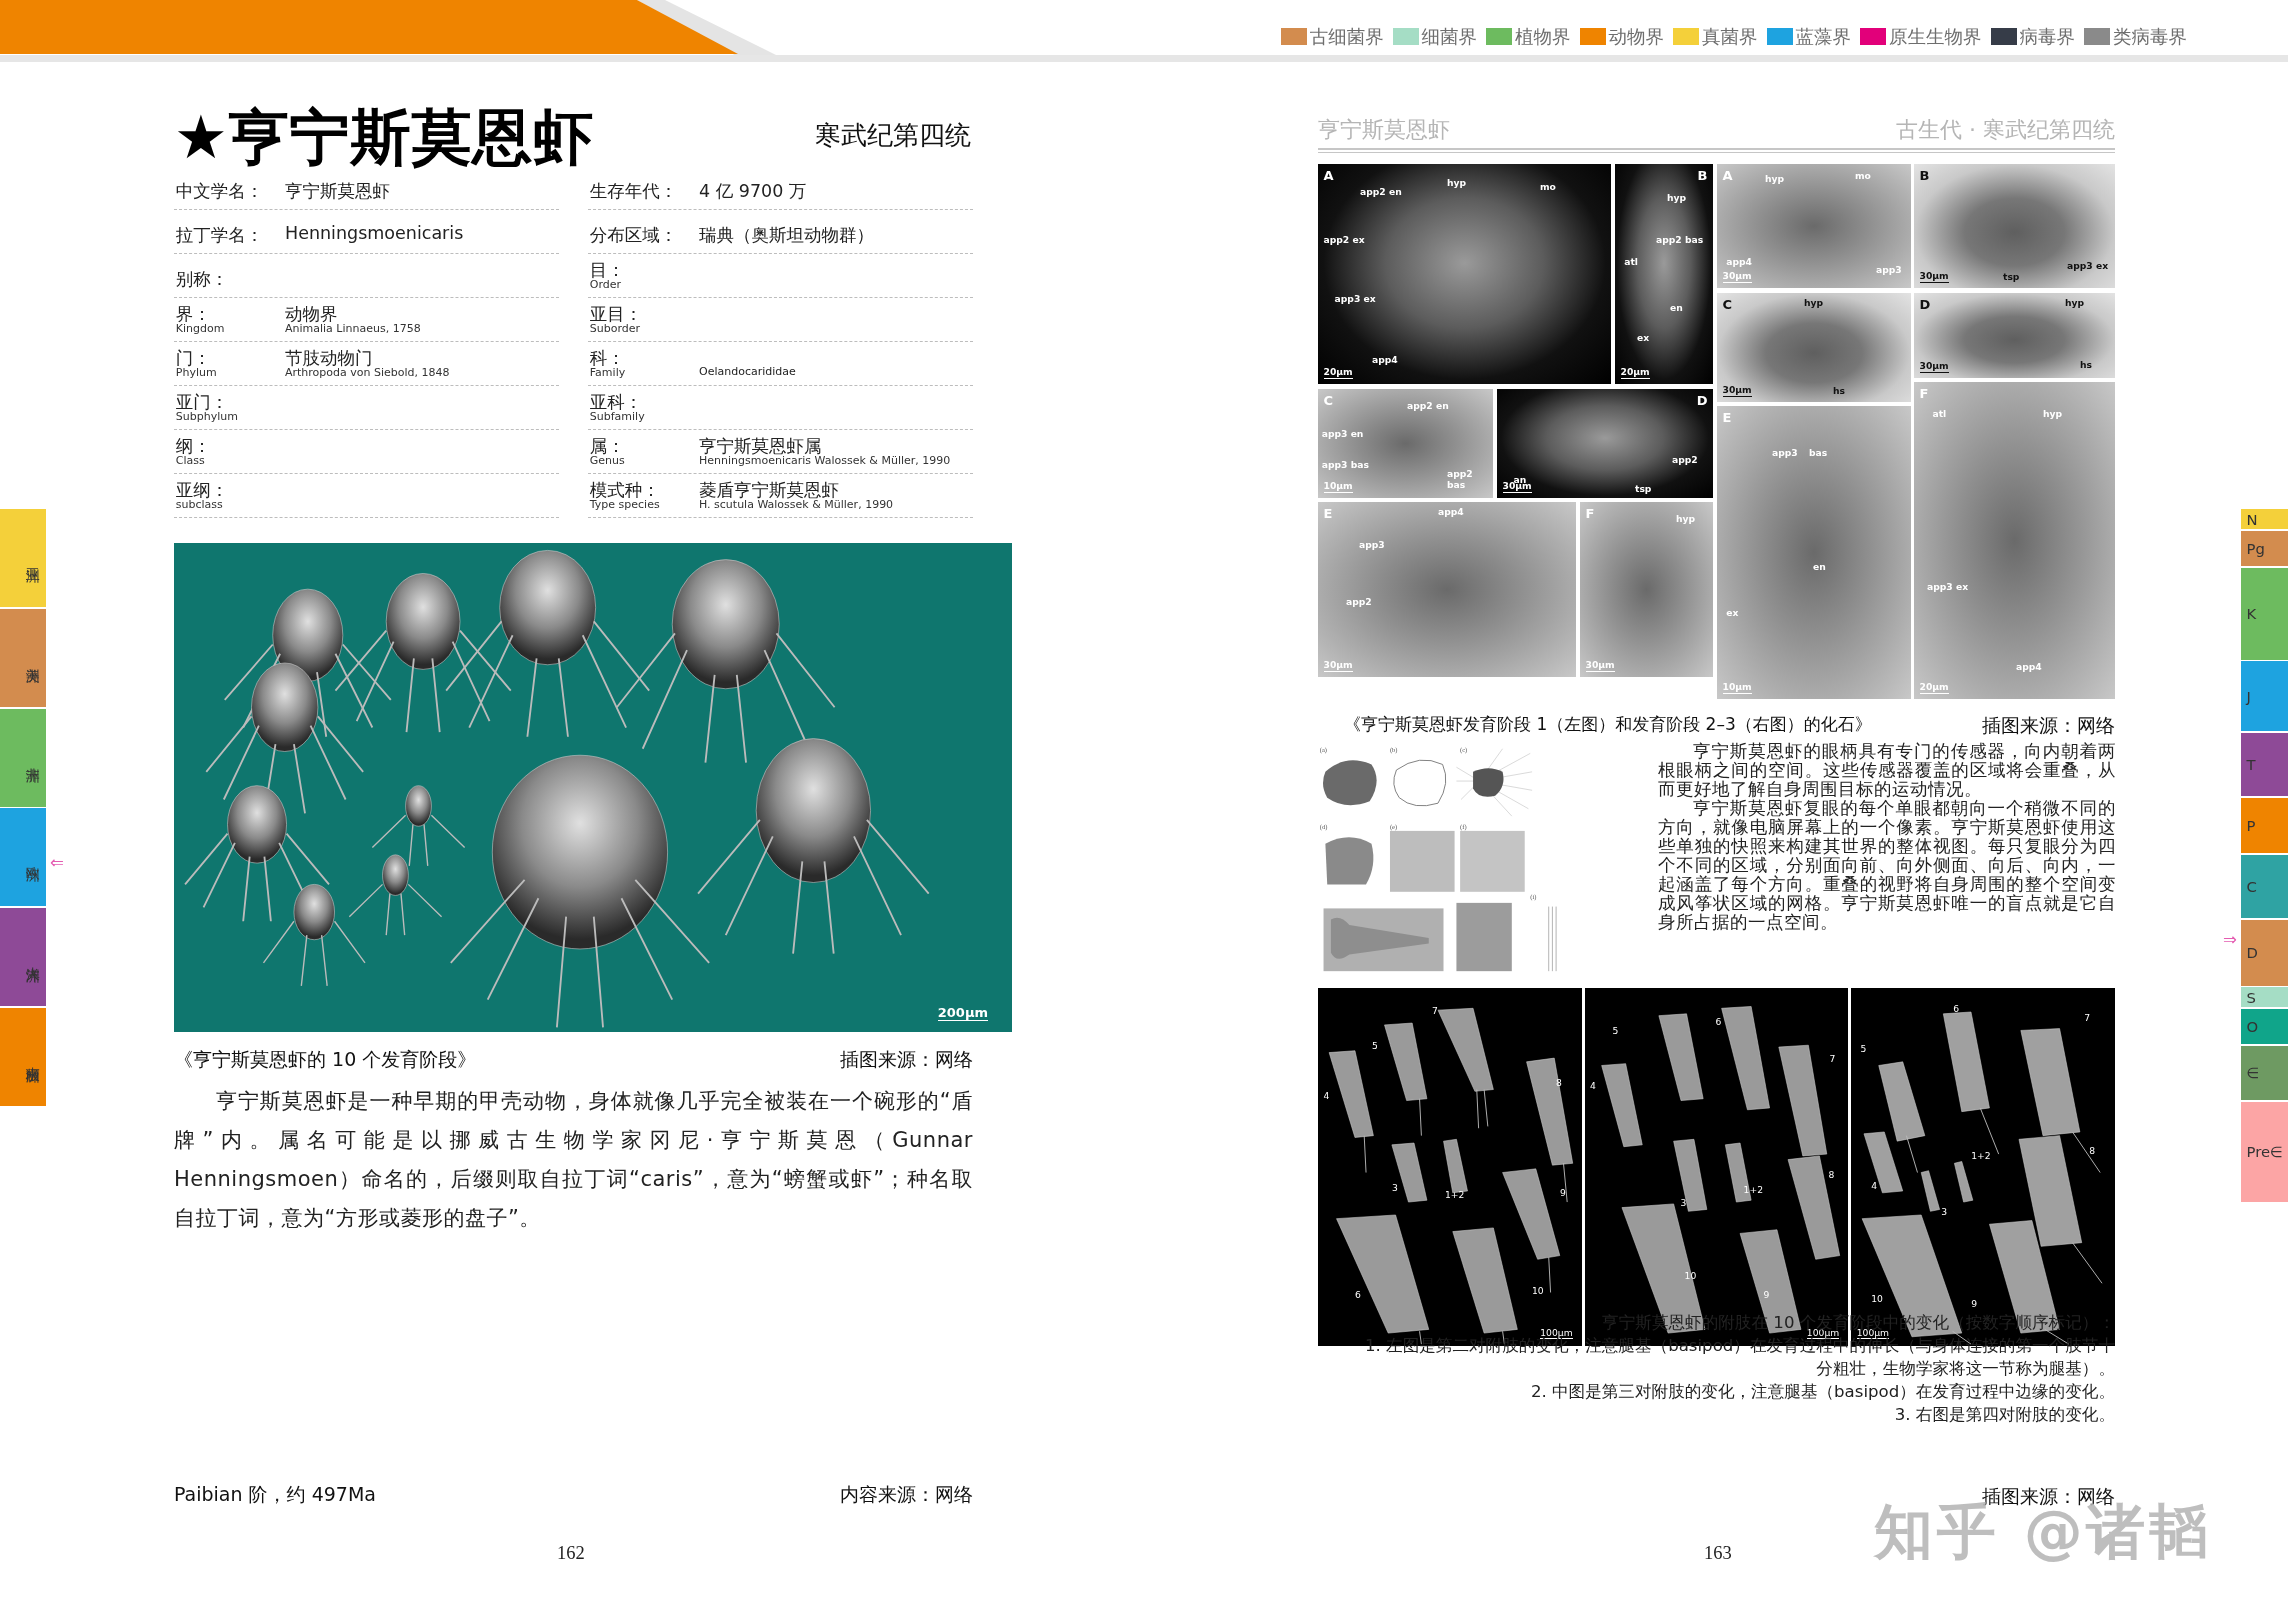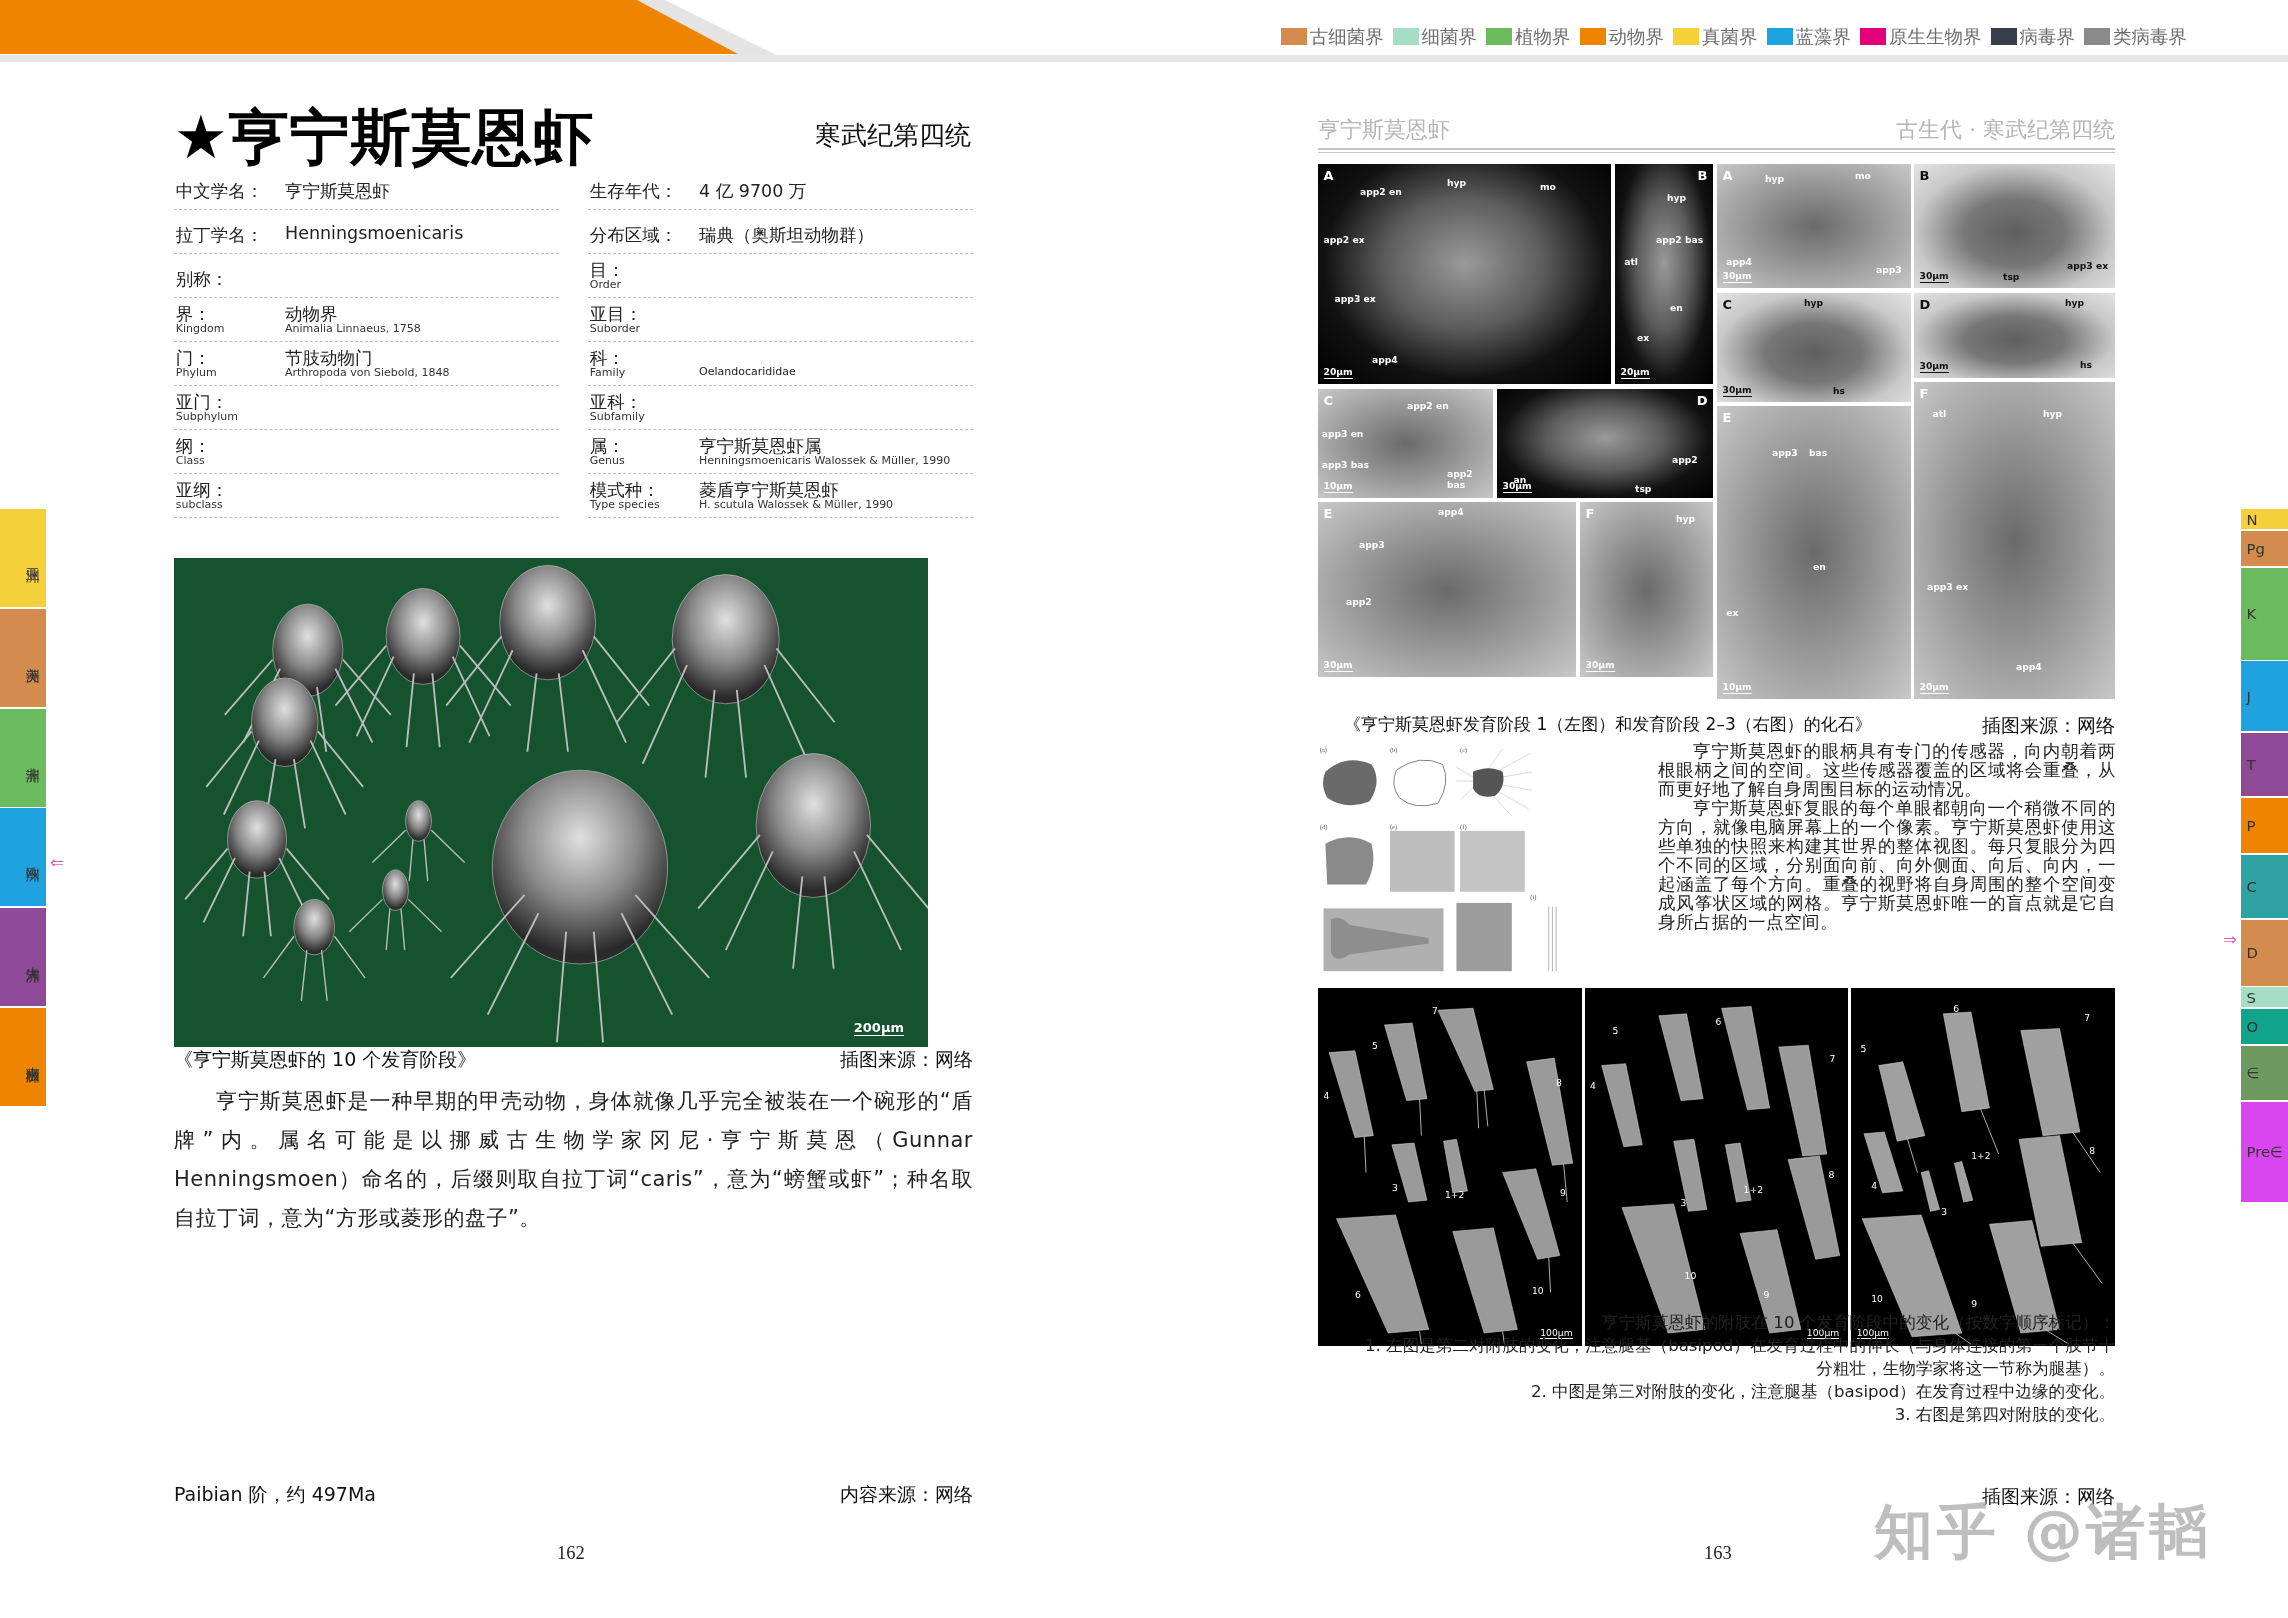--- a/index.html
+++ b/index.html
@@ -27,21 +27,21 @@
   .info-col.right { left: 414px; }
   .info-row { height: 44px; border-bottom: 1.4px dashed #bdbdbd; position: relative; }
   .info-row .lbl { position: absolute; left: 1.8px; top: 13px; font-size: 17.5px; color: #222; }
   .info-row .val { position: absolute; left: 111px; top: 13px; font-size: 17.5px; color: #222; }
   .info-row .lbl2 { position: absolute; left: 1.8px; top: 8.3px; font-size: 17.5px; line-height: 16.6px; color: #222; }
   .info-row .lbl2 .en { display: block; font-size: 11px; line-height: 12px; color: #333; }
   .info-row .val2 { position: absolute; left: 111px; top: 8.3px; font-size: 17.5px; line-height: 16.6px; color: #222; }
   .info-row .val2 .en { display: block; font-size: 11px; line-height: 12px; color: #333; }
   .info-row .val2.single { top: 22px; font-size: 11px; }
 
-  .fig-stages { position: absolute; left: 174px; top: 558px; width: 754px; height: 489px; background: #14532d; overflow: hidden; }
+  .fig-stages { position: absolute; left: 174px; top: 543px; width: 838px; height: 489px; background: #0f766e; overflow: hidden; }
   .fig-stages .scale { position: absolute; right: 24px; bottom: 11px; color: #fff; font-size: 13px; font-weight: bold; border-bottom: 1.8px solid #fff; }
 
   .caption { position: absolute; font-size: 19px; color: #111; }
   .body-text { position: absolute; font-size: 21px; line-height: 39px; color: #222; text-align: justify; letter-spacing: 0.5px; }
   .body-text p { text-indent: 2em; }
 
   .page-num { position: absolute; font-family: "Liberation Serif", serif; font-size: 18.5px; color: #222; }
 
   
   .continent-tabs { position: absolute; left: 0; top: 509px; width: 46px; }
@@ -541,20 +541,20 @@
     </div>
   <div class="geo-tab" style="background:#a5ddc5; height:20px;">
       <span>S</span>
     </div>
   <div class="geo-tab" style="background:#10a58a; height:35px;">
       <span>O</span>
     </div>
   <div class="geo-tab" style="background:#6e9a62; height:54px;">
       <span>∈</span>
     </div>
-  <div class="geo-tab" style="background:#d946ef; height:100px;">
+  <div class="geo-tab" style="background:#fca5a5; height:100px;">
       <span>Pre∈</span>
     </div>
 </div>
 <div class="marker-right">⇒</div>
 
 <div class="watermark">知乎 @诸韬</div>
 
 
 </body></html>

